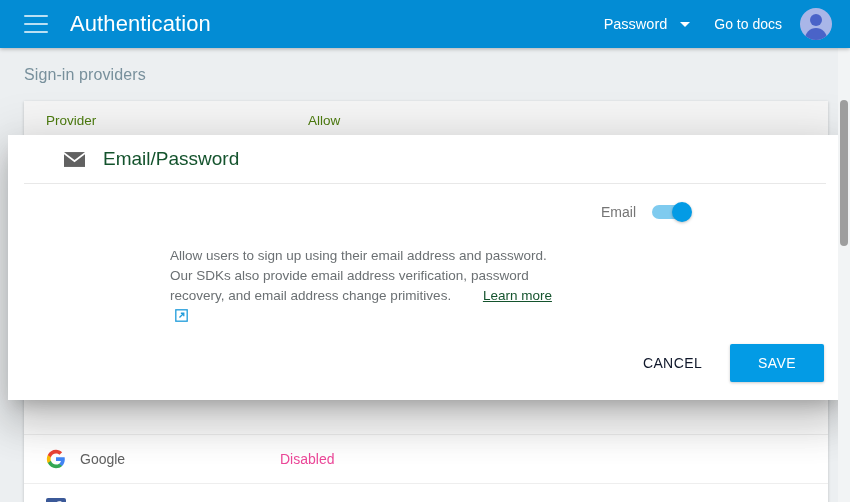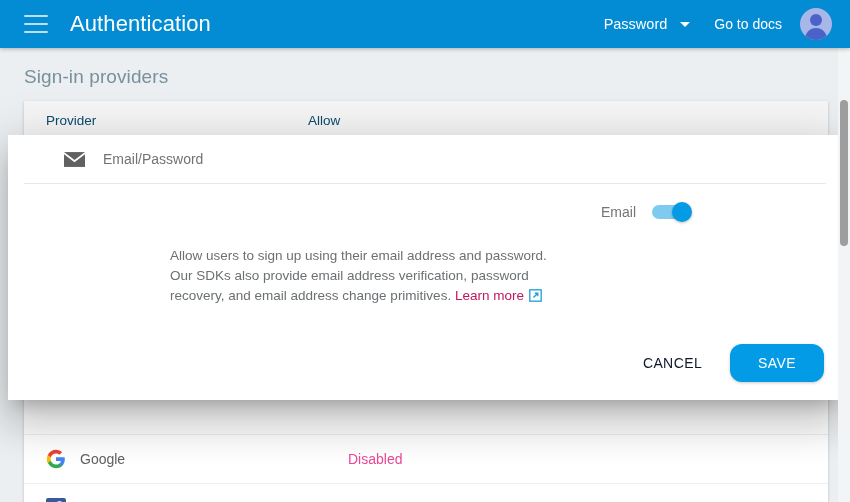--- a/index.html
+++ b/index.html
@@ -123,21 +123,21 @@
   .page {
     position: absolute;
     top: 48px; left: 0;
     width: 850px;
     height: 454px;
     background: #eceff1;
     overflow: hidden;
   }
 
   .section-title {
-    font-size: 19px;
+    font-size: 16px;
     color: #78909c;
     padding: 18px 0 0 24px;
     letter-spacing: 0.1px;
   }
 
   .card {
     position: absolute;
     top: 53px;
     left: 24px;
     width: 804px;
@@ -145,36 +145,36 @@
     box-shadow: 0 1px 3px rgba(0,0,0,0.20);
   }
 
   .table-head {
     display: flex;
     align-items: center;
     height: 40px;
     background: #f5f5f5;
     border-bottom: 1px solid #e0e0e0;
     font-size: 13.5px;
-    color: #0c4a6e;
+    color: #4d7c0f;
   }
   .col-provider { width: 284px; padding-left: 22px; }
   .col-status { flex: 1; }
 
   .prov-row {
     display: flex;
     align-items: center;
     height: 49px;
     border-bottom: 1px solid #eeeeee;
     font-size: 14px;
     color: #616161;
     cursor: pointer;
   }
   .prov-name {
-    width: 324px;
+    width: 256px;
     padding-left: 22px;
     display: flex;
     align-items: center;
     gap: 14px;
   }
   .prov-status { flex: 1; color: #ec4899; }
 
   
   .ic { width: 20px; height: 20px; flex: 0 0 auto; display:block; }
 
@@ -195,22 +195,22 @@
   .dlg-header {
     height: 49px;
     display: flex;
     align-items: center;
     padding-left: 40px;
     border-bottom: 1px solid #e8e8e8;
     margin: 0 16px 0 16px;
     gap: 18px;
   }
   .dlg-title {
-    font-size: 14px;
-    color: #737373;
+    font-size: 19px;
+    color: #14532d;
     text-align: center;
   }
   .env-icon { width: 21px; height: 15px; flex: 0 0 auto; display:block; }
 
   .dlg-body { padding: 0 0 0 0; }
 
   .enable-row {
     display: flex;
     align-items: center;
     justify-content: flex-end;
@@ -246,22 +246,24 @@
   }
 
   .dlg-desc {
     font-size: 13.5px;
     line-height: 20px;
     color: #6b7073;
     padding: 6px 140px 0 162px;
     max-width: 700px;
   }
   .learn-link {
-    color: #be185d;
-    cursor: pointer;
+    color: #14532d;
+    text-decoration: underline;
+    cursor: pointer;
+    margin-left: 28px;
   }
   .ext-icon {
     display: inline-block;
     vertical-align: -2px;
     margin-left: 5px;
     width: 13px; height: 13px;
   }
 
   .dlg-actions {
     position: absolute;
@@ -286,21 +288,21 @@
   .btn-save {
     background: #039be5;
     border: none;
     color: #ffffff;
     font-family: inherit;
     font-size: 14px;
     font-weight: 500;
     letter-spacing: 0.4px;
     padding: 11px 28px;
     cursor: pointer;
-    border-radius: 12px;
+    border-radius: 2px;
     box-shadow: 0 1px 3px rgba(0,0,0,0.22);
   }
 
   
   .scrollbar-track {
     position: absolute;
     right: 0;
     top: 48px;
     width: 12px;
     height: 454px;

